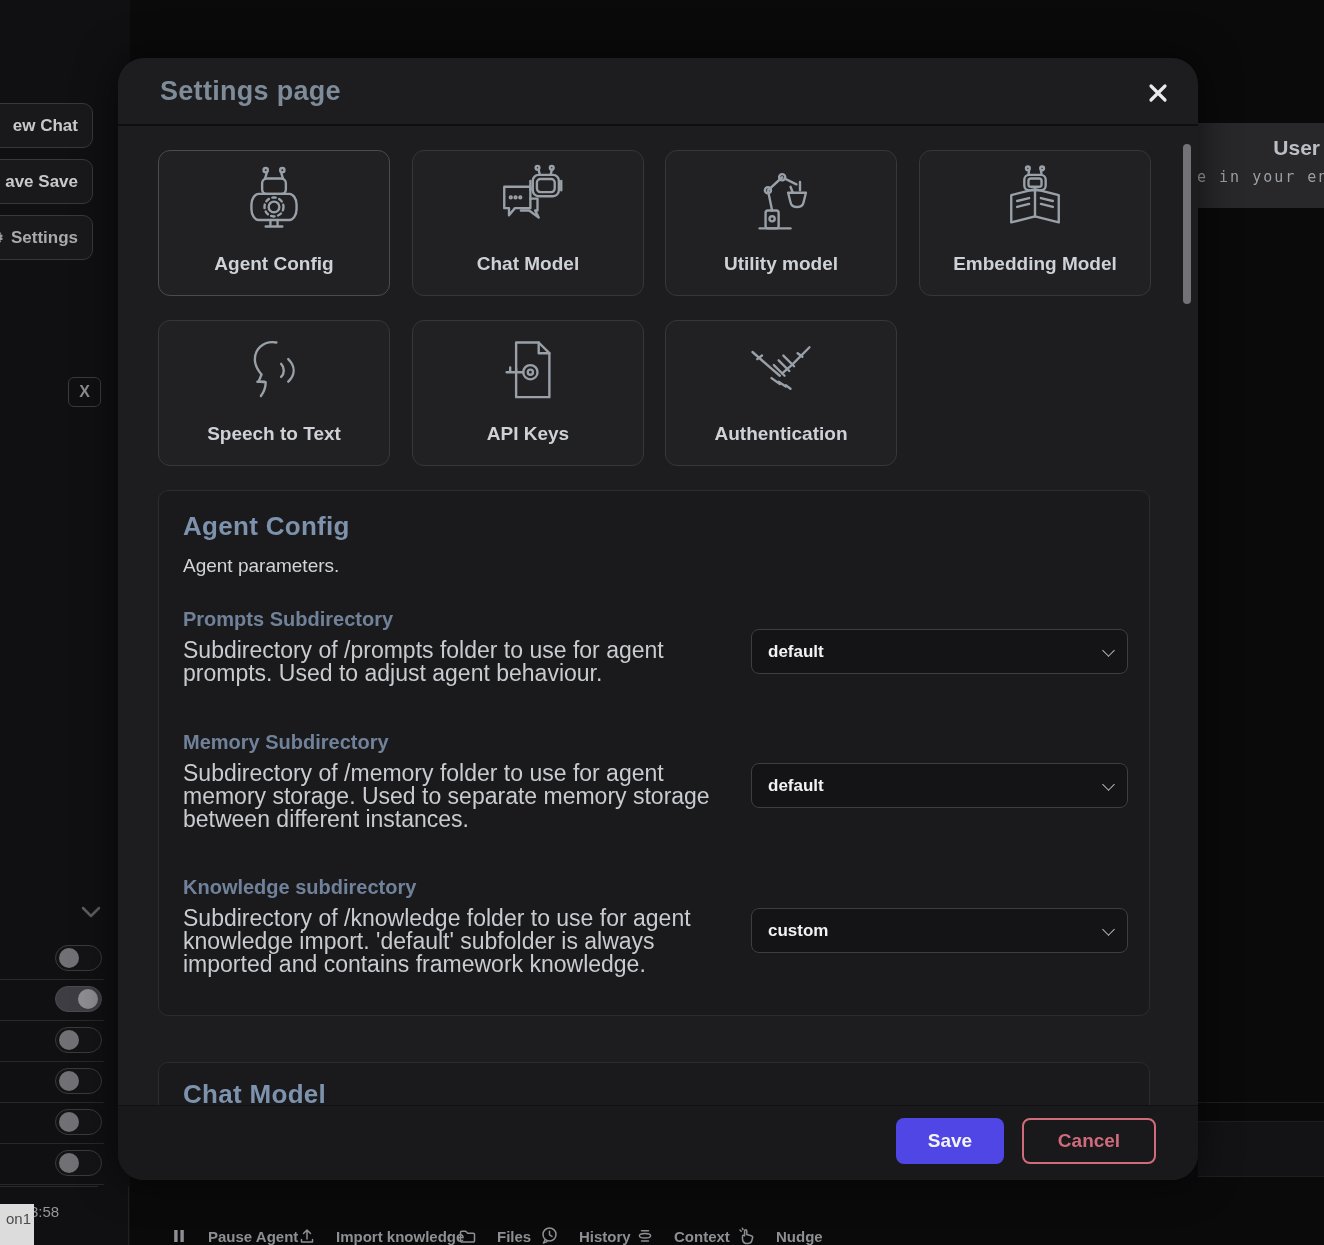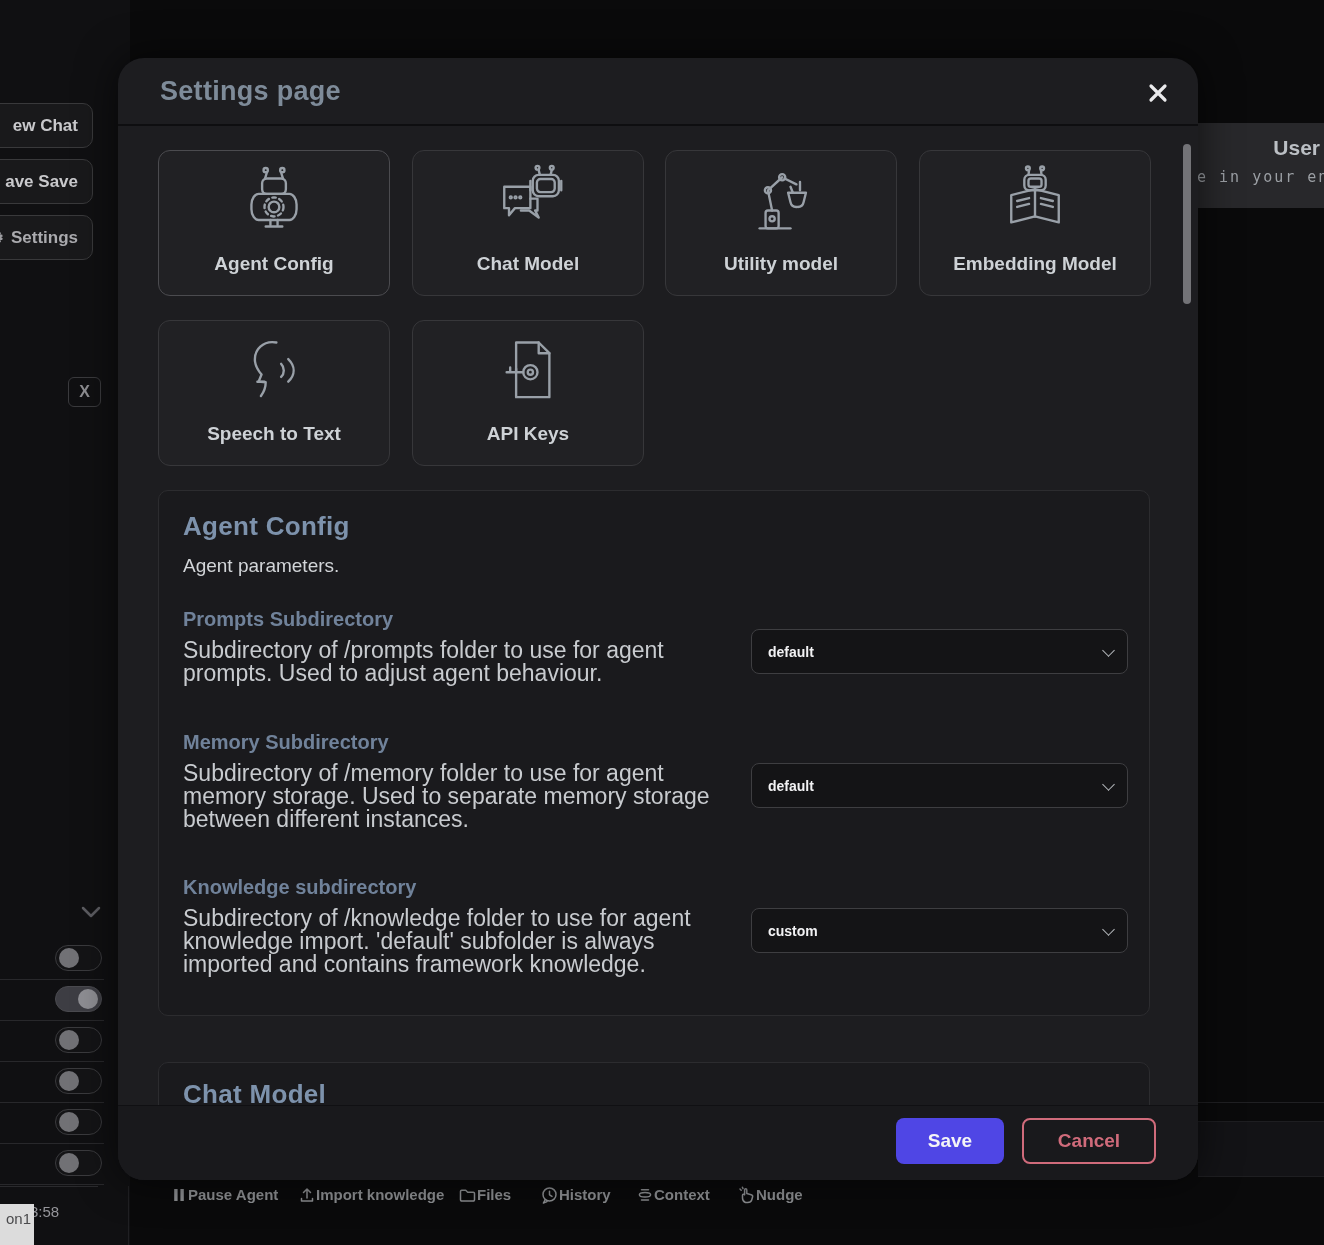--- a/index.html
+++ b/index.html
@@ -34,22 +34,22 @@
   #user-bubble { position:absolute; left:1197px; top:123px; width:127px; height:85px;
                  background:#28282b; overflow:hidden; }
   #user-bubble .u-label { text-align:right; padding:13px 4px 0 0; font-weight:700;
                           font-size:21px; color:#bbbfc4; }
   #user-bubble .u-msg { margin-top:8px; font-family:"DejaVu Sans Mono", monospace;
                         font-size:15px; letter-spacing:2px; color:#9b9fa4; white-space:nowrap; }
   .bg-band { position:absolute; left:1198px; width:126px; background:#131316; }
   .bg-line { position:absolute; left:1198px; width:126px; height:1px; background:#202023; }
 
   
-  .tb-item { position:absolute; top:1186px; height:59px; display:flex; align-items:flex-start;
-             gap:0; color:#8d8f92; font-size:15px; font-weight:600; cursor:pointer; }
+  .tb-item { position:absolute; top:1186px; height:59px; display:flex; align-items:flex-end;
+             gap:20px; color:#8d8f92; font-size:15px; font-weight:600; cursor:pointer; }
   .tb-item svg { stroke:#8d8f92; fill:none; stroke-width:1.5; stroke-linecap:round; stroke-linejoin:round; }
   #toolbar-vdiv { position:absolute; left:128px; top:1186px; width:1px; height:59px; background:#202023; }
 
   
   #modal { position:absolute; left:118px; top:58px; width:1080px; height:1122px;
            background:#1d1d20; border-radius:26px; overflow:hidden; z-index:3;
            box-shadow:0 0 40px rgba(0,0,0,.6); }
   #modal-header { position:absolute; left:0; top:0; width:100%; height:68px;
                   border-bottom:2px solid #0e0e10; }
   #modal-title { position:absolute; left:42px; top:18px; font-size:27px; font-weight:700;
@@ -71,21 +71,21 @@
   #panel2 { top:1004px; height:120px; }
   .sec-title { position:absolute; left:24px; font-size:26px; font-weight:700;
                color:#7d92ac; letter-spacing:.3px; }
   .sec-sub { position:absolute; left:24px; font-size:19px; color:#d2d5d8; }
   .f-label { position:absolute; left:24px; font-size:20px; font-weight:700; color:#70829a; }
   .f-desc { position:absolute; left:24px; width:560px; font-size:23px;
             line-height:23px; color:#c8cbcf; }
   .select { position:absolute; left:592px; width:377px; height:45px; background:#141416;
             border:1px solid #3e3e41; border-radius:8px; display:flex; align-items:center;
             padding-left:16px; cursor:pointer; }
-  .select .val { font-size:14px; font-weight:600; color:#f2f2f4; }
+  .select .val { font-size:17px; font-weight:600; color:#f2f2f4; }
   .select .chev { position:absolute; right:14px; top:16px; width:9px; height:9px;
                   border-right:1.5px solid #b6b9bd; border-bottom:1.5px solid #b6b9bd;
                   transform:rotate(45deg); }
 
   #modal-footer { position:absolute; left:0; top:1047px; width:1080px; height:75px;
                   background:#19191c; border-top:1px solid #101013; }
   #save-btn { position:absolute; left:778px; top:12px; width:108px; height:46px;
               background:#4f46e5; border:none; border-radius:8px; color:#f4f4f6;
               font-size:19px; font-weight:700; cursor:pointer; font-family:inherit; }
   #cancel-btn { position:absolute; left:904px; top:12px; width:134px; height:46px;
@@ -300,20 +300,32 @@
         <path d="M22 8 H41 L50 17 V54 H22 Z"></path>
         <path d="M41 8 V17 H50"></path>
         <circle cx="34" cy="33" r="6"></circle>
         <circle cx="34" cy="33" r="2.2"></circle>
         <path d="M28 33 H14 M17 33 v-4 M22 33 v-3"></path>
       </svg>
     </div>
     <div class="c-label">API Keys</div>
   </div>
 
+  <div class="card" style="left:547px; top:262px">
+    <div class="c-icon">
+      <svg width="76" height="76" viewBox="0 0 64 64">
+        <path d="M8 16 L24 30 L31 36"></path>
+        <path d="M56 12 L41 27 L33 34"></path>
+        <path d="M26 27 l9 9 M30 23 l9 9 M34 19 l9 9"></path>
+        <path d="M24 38 l7 5 M30 41 l6 4 M36 44 l4 3"></path>
+        <path d="M12 22 l4 -3 M50 20 l-4 -3"></path>
+      </svg>
+    </div>
+    <div class="c-label">Authentication</div>
+  </div>
 
 
   <div class="panel" id="panel1">
     <div class="sec-title" style="top:20px">Agent Config</div>
     <div class="sec-sub" style="top:64px">Agent parameters.</div>
 
     <div class="f-label" style="top:117px">Prompts Subdirectory</div>
     <div class="f-desc" style="top:148px">Subdirectory of /prompts folder to use for agent prompts. Used to adjust agent behaviour.</div>
     <div class="select" style="top:138px">
       <span class="val">default</span>

